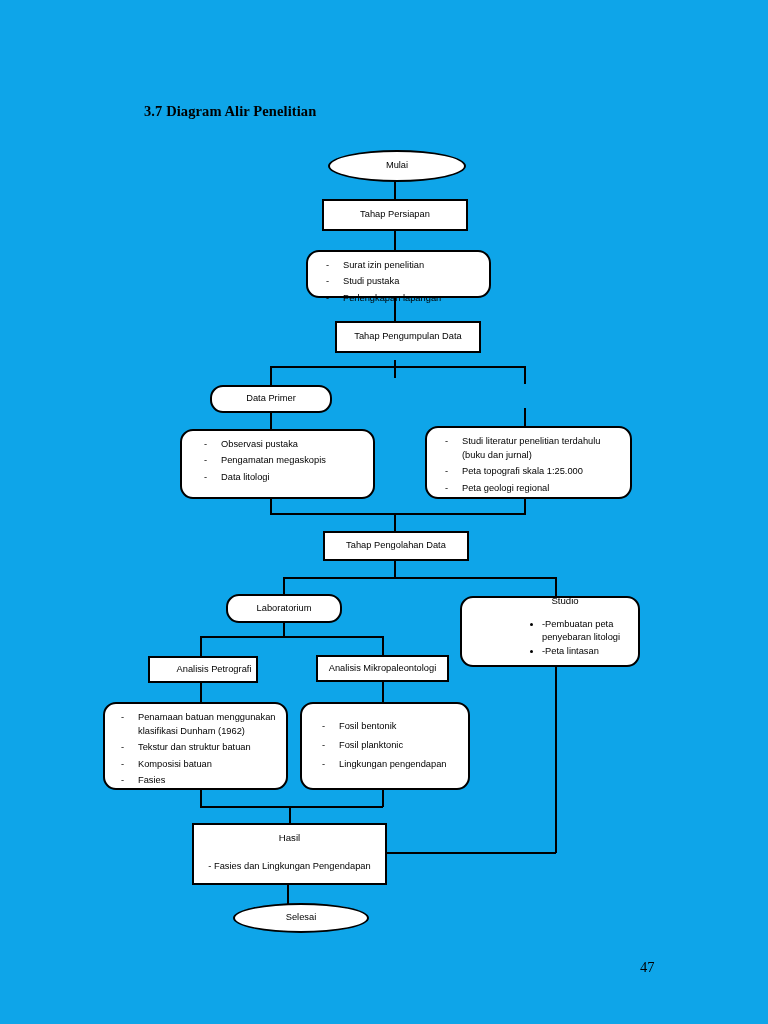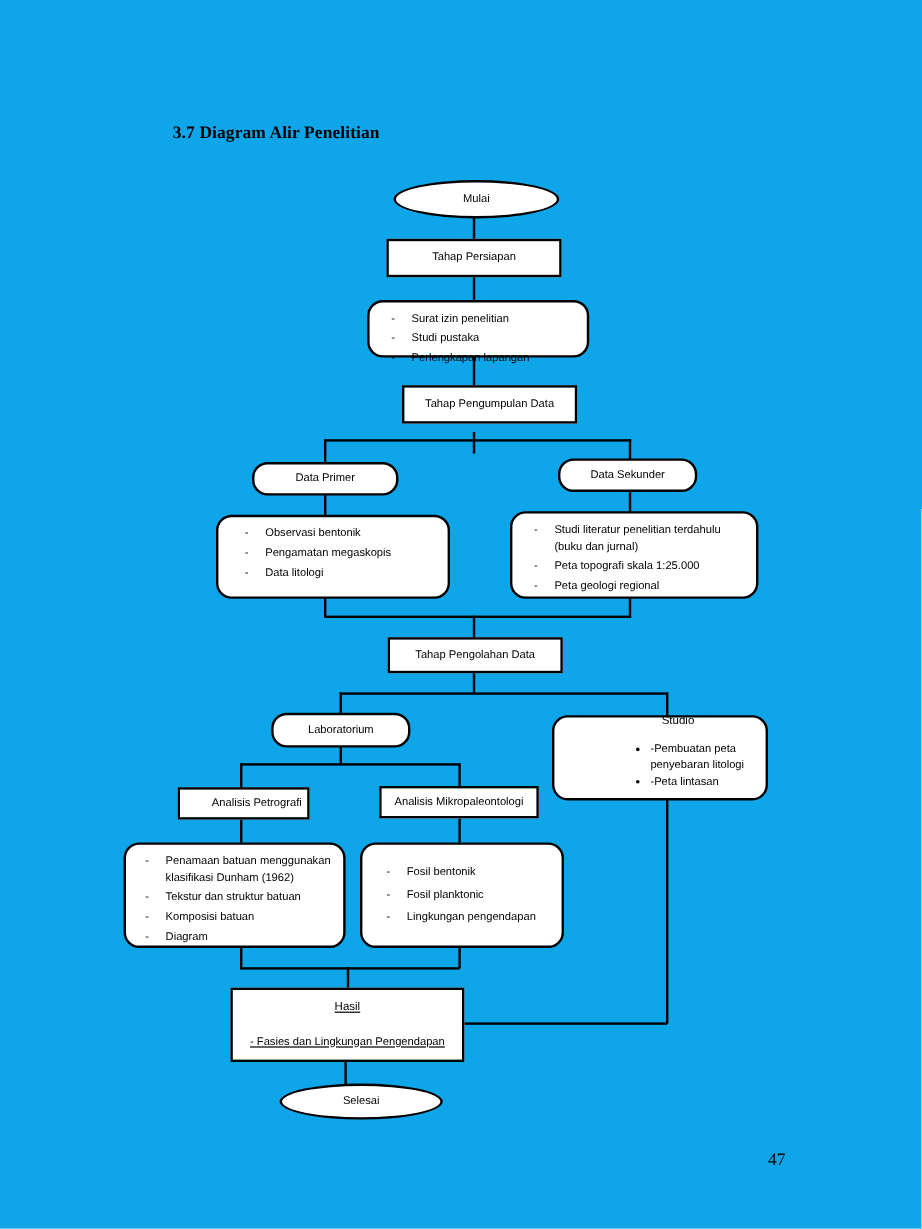--- a/index.html
+++ b/index.html
@@ -96,23 +96,22 @@
   }
   .titled-list .box-title {
     text-align: center;
     font-size: 9.6px;
     margin-bottom: 1px;
   }
   
   .hasil {
     flex-direction: column;
     align-items: center;
-    justify-content: center;
+    justify-content: flex-start;
     padding: 6px 8px;
-    text-decoration: underline;
   }
   .hasil .box-title {
     font-size: 9.6px;
     margin-bottom: 15px;
   }
   .hasil .sub {
     font-size: 9.3px;
   }
   
   .line {
@@ -190,27 +189,24 @@
   </div>
 
   <div class="node" style="left:323px; top:321px; width:146px; height:32px;margin-left:12px;">
     <span>Tahap Pengumpulan Data</span>
   </div>
 
   <div class="node rounded" style="left:210px; top:385px; width:122px; height:28px;">
     <span>Data Primer</span>
   </div>
 
-  <div class="node rounded" style="left:465px; top:382px; width:116px; height:28px;">
-    <span>Data Sekunder</span>
-  </div>
 
   <div class="node rounded listbox" style="left:180px; top:429px; width:195px; height:70px; padding-left:20px;">
     <ul>
-      <li><span class="dash">-</span><span>Observasi bentonik</span></li>
+      <li><span class="dash">-</span><span>Observasi pustaka</span></li>
       <li><span class="dash">-</span><span>Pengamatan megaskopis</span></li>
       <li><span class="dash">-</span><span>Data litologi</span></li>
     </ul>
   </div>
 
   <div class="node rounded listbox" style="left:425px; top:426px; width:207px; height:73px;">
     <ul>
       <li><span class="dash">-</span><span>Studi literatur penelitian terdahulu (buku dan jurnal)</span></li>
       <li><span class="dash">-</span><span>Peta topografi skala 1:25.000</span></li>
       <li><span class="dash">-</span><span>Peta geologi regional</span></li>
@@ -239,21 +235,21 @@
 
   <div class="node" style="left:316px; top:655px; width:133px; height:27px;">
     <span>Analisis Mikropaleontologi</span>
   </div>
 
   <div class="node rounded listbox" style="left:103px; top:702px; width:185px; height:88px; padding-left:14px;">
     <ul>
       <li><span class="dash">-</span><span>Penamaan batuan menggunakan klasifikasi Dunham (1962)</span></li>
       <li><span class="dash">-</span><span>Tekstur dan struktur batuan</span></li>
       <li><span class="dash">-</span><span>Komposisi batuan</span></li>
-      <li><span class="dash">-</span><span>Diagram</span></li>
+      <li><span class="dash">-</span><span>Fasies</span></li>
     </ul>
   </div>
 
   <div class="node rounded listbox" style="left:300px; top:702px; width:170px; height:88px; justify-content:center; padding-left:18px;">
     <ul>
       <li style="margin-bottom:5px;"><span class="dash">-</span><span>Fosil bentonik</span></li>
       <li style="margin-bottom:5px;"><span class="dash">-</span><span>Fosil planktonic</span></li>
       <li><span class="dash">-</span><span>Lingkungan pengendapan</span></li>
     </ul>
   </div>

